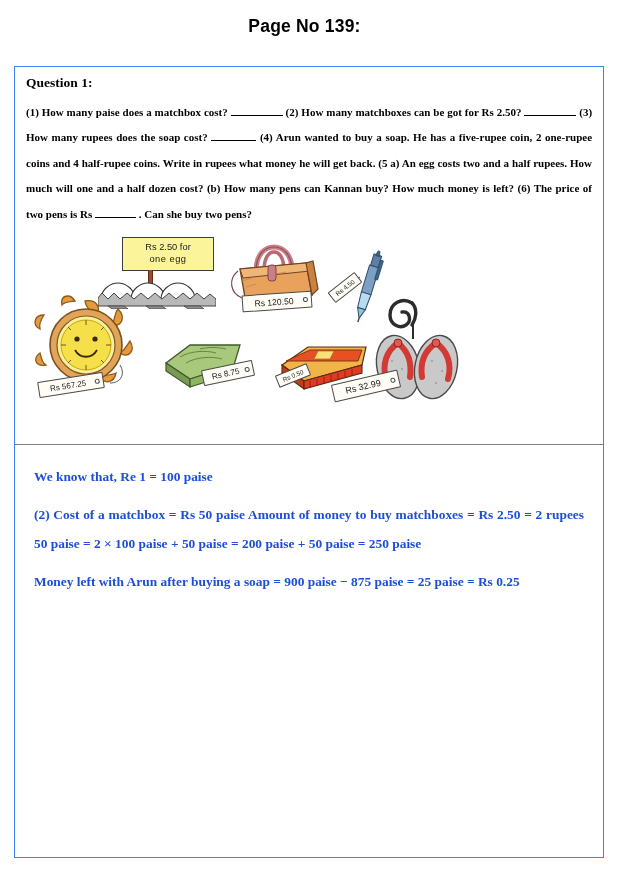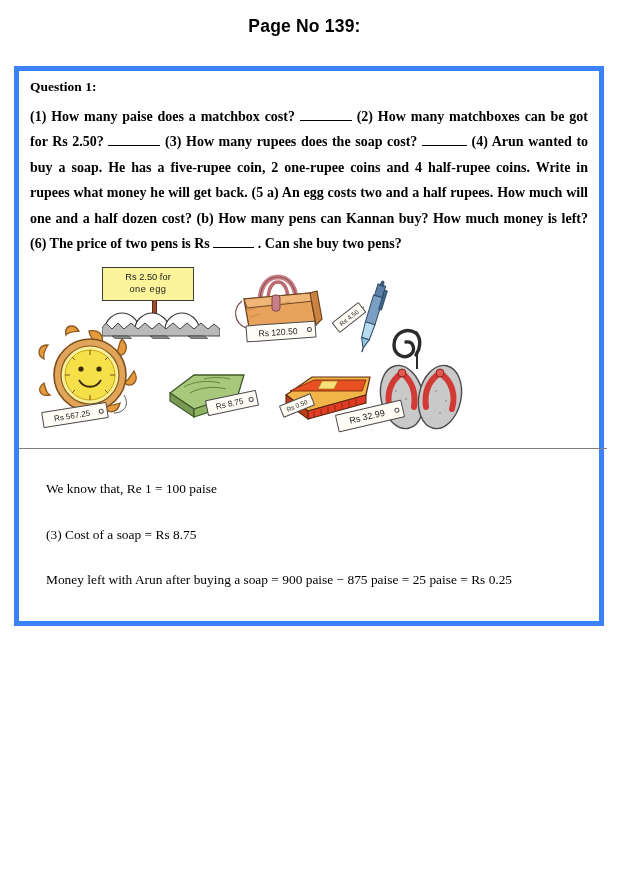--- a/index.html
+++ b/index.html
@@ -21,22 +21,22 @@
     text-align: center;
     font-family: "Liberation Sans", sans-serif;
     font-weight: bold;
     font-size: 17.5px;
     color: #000000;
     letter-spacing: 0.2px;
   }
   #frame {
     position: absolute;
     left: 14px; top: 66px;
-    width: 590px; height: 560px;
-    border: 5px solid #3b82f6;
+    width: 590px; height: 792px;
+    border: 1px solid #3b82f6;
     background: #ffffff;
   }
   .section { padding: 0; }
   #question-section {
     padding: 9px 11px 0 11px;
     height: 377px;
     position: relative;
   }
   #divider {
     position: absolute;
@@ -53,42 +53,43 @@
   }
   .heading {
     font-weight: bold;
     font-size: 13.5px;
     color: #000;
     margin: 0 0 10px 0;
     line-height: 1.0;
   }
   #question-body {
     font-weight: bold;
-    font-size: 14px;
+    font-size: 11px;
     line-height: 25.6px;
     text-align: justify;
     text-justify: inter-word;
     color: #000;
     margin: 0;
   }
   #question-body .blank {
     display: inline-block;
     border-bottom: 1.5px solid #000;
     vertical-align: baseline;
   }
   .b-long { width: 52px; }
   .b-med  { width: 45px; }
   .b-short{ width: 41px; }
   .answer-p {
     font-size: 13.4px;
     line-height: 29.5px;
     text-align: justify;
     text-justify: inter-word;
-    color: #000000;
-    margin: 16px;
+    color: #1d4ed8;
+    margin: 8px;
+    font-weight: bold;
   }
 
   
   #illustration {
     position: relative;
     margin: 10px 0 0 0;
     width: 566px;
     height: 178px;
   }
   .item { position: absolute; }
@@ -109,21 +110,21 @@
     border: 1px solid #4a4a4a;
     border-radius: 50%;
     right: 3px; top: 50%;
     margin-top: -2.5px;
     background: #fff;
   }
 
   
   #egg-group { left: 72px; top: 0px; width: 120px; height: 72px; }
   #egg-sign {
-    position: absolute; left: 0; top: 0;
+    position: absolute; left: 24px; top: 0;
     width: 92px; height: 34px;
     background: #fbf49a;
     border: 1.3px solid #3b3b3b;
     font-family: "Liberation Sans", sans-serif;
     font-size: 9.3px;
     color: #1b1b1b;
     line-height: 11.5px;
     padding-top: 4px;
     text-align: center;
   }
@@ -320,19 +321,19 @@
           <div class="tag hole" style="left:-24px; top:82px; width:68px; padding:3px 11px 3px 5px; font-size:9px; transform:rotate(-13deg);">Rs 32.99</div>
         </div>
 
       </div>
 
       <div id="divider"></div>
     </div>
 
     <div id="answer-section" class="section">
       <p class="answer-p">We know that, Re 1 = 100 paise</p>
-      <p class="answer-p">(3) Cost of a soap = Rs 8.75</p>
+      <p class="answer-p">(2) Cost of a matchbox = Rs 50 paise Amount of money to buy matchboxes = Rs 2.50 = 2 rupees 50 paise = 2 × 100 paise + 50 paise = 200 paise + 50 paise = 250 paise</p>
       <p class="answer-p">Money left with Arun after buying a soap = 900 paise − 875 paise = 25 paise = Rs 0.25</p>
 
     </div>
 
   </div>
 </div>
 
 </body></html>

